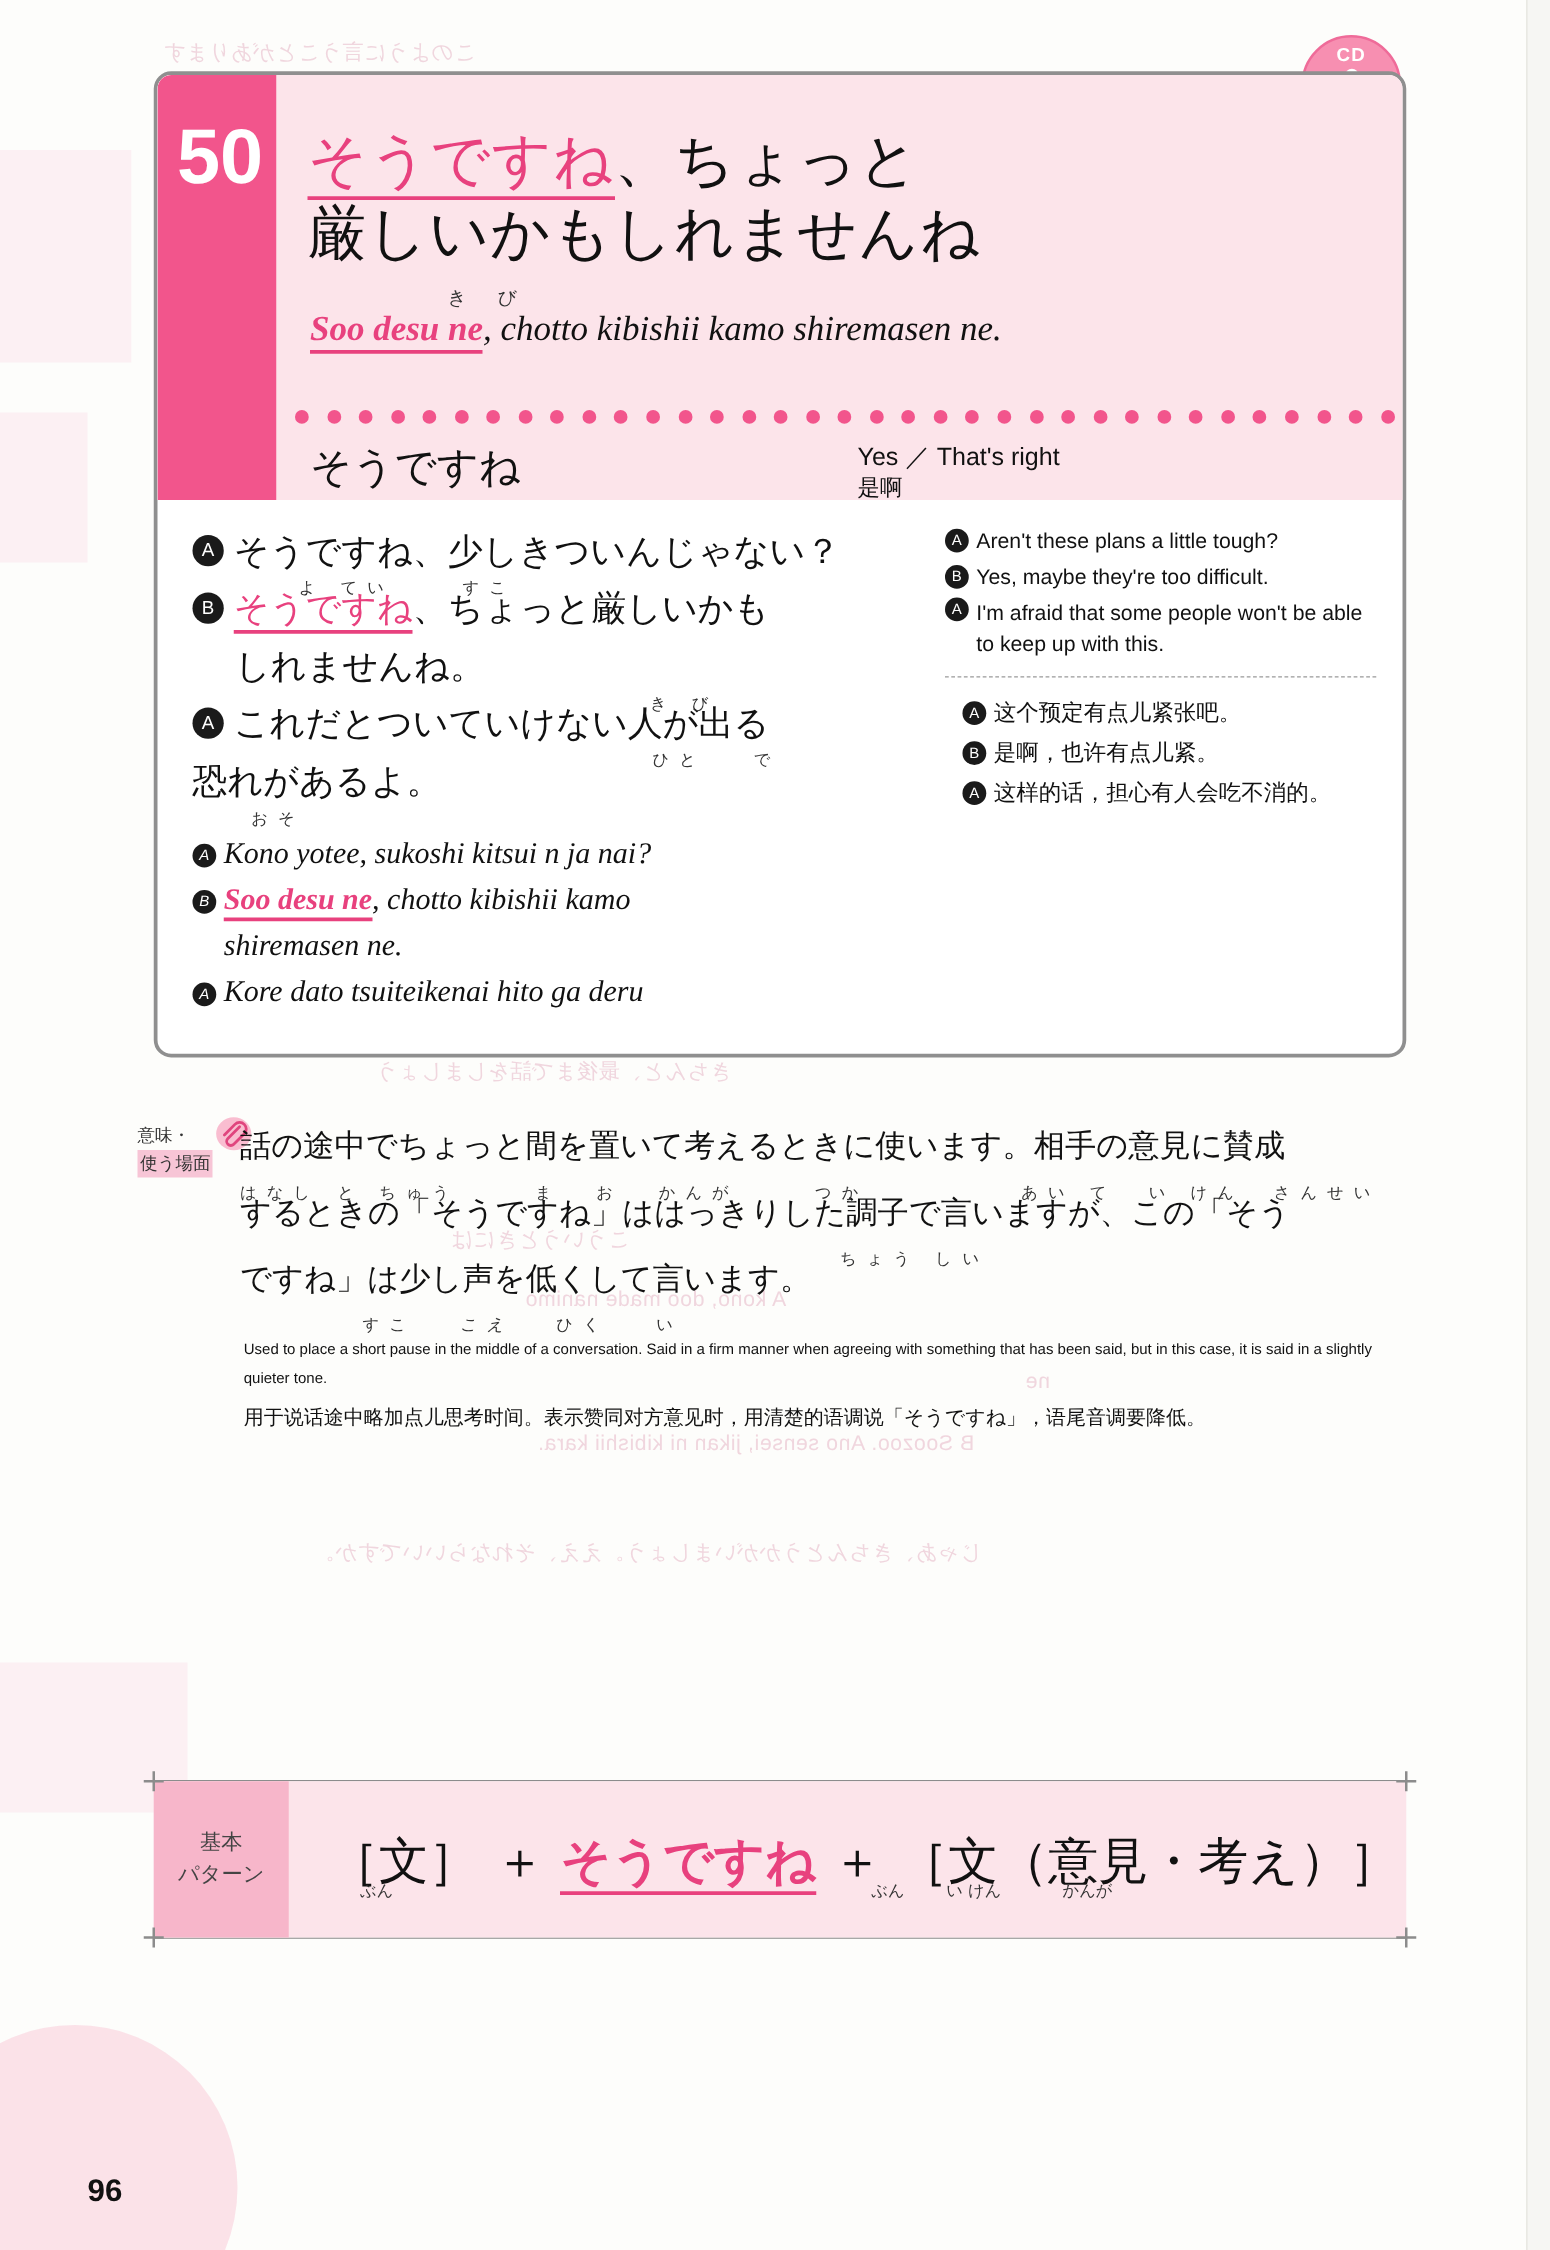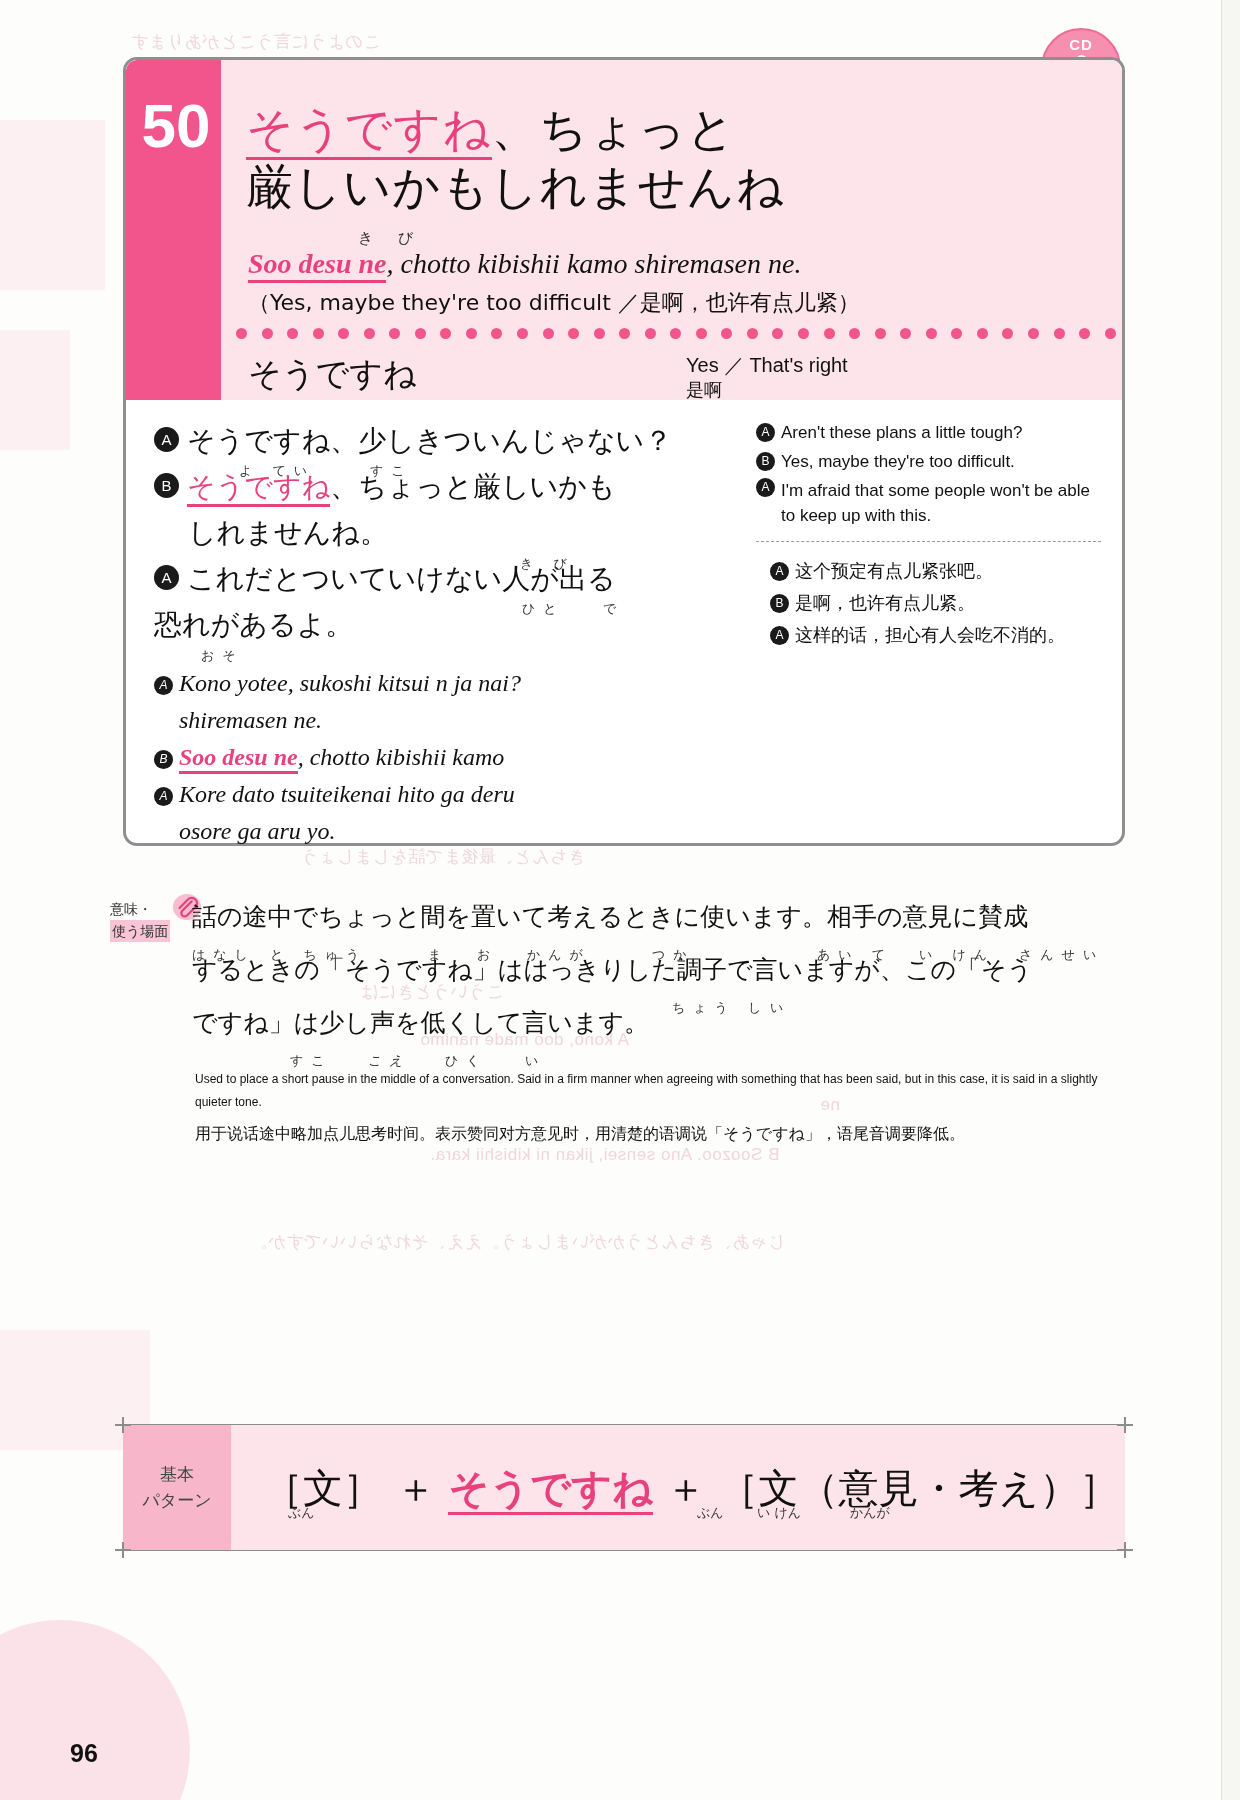--- a/index.html
+++ b/index.html
@@ -477,21 +477,20 @@
           <span class="hl-underline">そうですね</span><span>、ちょっと</span>
         </div>
         <div>厳しいかもしれませんね</div>
       </div>
       <div id="title-ruby-kibi">き び</div>
 
       <div id="title-romaji">
         <span class="hl-underline">Soo desu ne</span><span>, chotto kibishii kamo shiremasen ne.</span>
       </div>
 
-      <div id="title-trans">（Yes, maybe they're too difficult ／是啊，也许有点儿紧）</div>
 
       <div id="dot-row">
         <i></i>
           <i></i>
           <i></i>
           <i></i>
           <i></i>
           <i></i>
           <i></i>
           <i></i>
@@ -549,28 +548,27 @@
         <span class="ruby-small" style="left:366px; top:123px;">き び</span>
         <span class="ruby-small" style="left:368px; top:168px;">ひと</span>
         <span class="ruby-small" style="left:449px; top:168px;">で</span>
         <span class="ruby-small" style="left:47px;  top:215px;">おそ</span>
       </div>
 
       <div id="romaji-dialogue">
         <div>
           <span class="speaker small">A</span><span>Kono yotee, sukoshi kitsui n ja nai?</span>
         </div>
+        <div>
+          <span class="speaker small">B</span><span class="hl-underline" style="font-weight:bold">Soo desu ne</span><span>, chotto kibishii kamo</span>
+        </div>
         <div style="margin-left:25px">shiremasen ne.</div>
         <div>
-          <span class="speaker small">B</span><span class="hl-underline" style="font-weight:bold">Soo desu ne</span><span>, chotto kibishii kamo</span>
-        </div>
-        <div>
           <span class="speaker small">A</span><span>Kore dato tsuiteikenai hito ga deru</span>
         </div>
-        <div style="margin-left:25px">osore ga aru yo.</div>
       </div>
 
       <div id="en-dialogue">
         <div class="line">
           <span class="speaker small">A</span><span>Aren't these plans a little tough?</span>
         </div>
         <div class="line">
           <span class="speaker small">B</span><span>Yes, maybe they're too difficult.</span>
         </div>
         <div class="line" style="display:flex">

